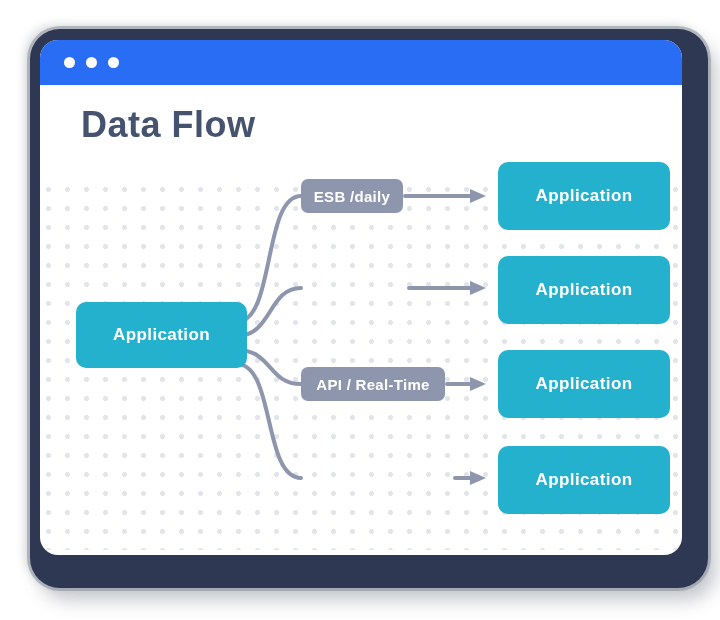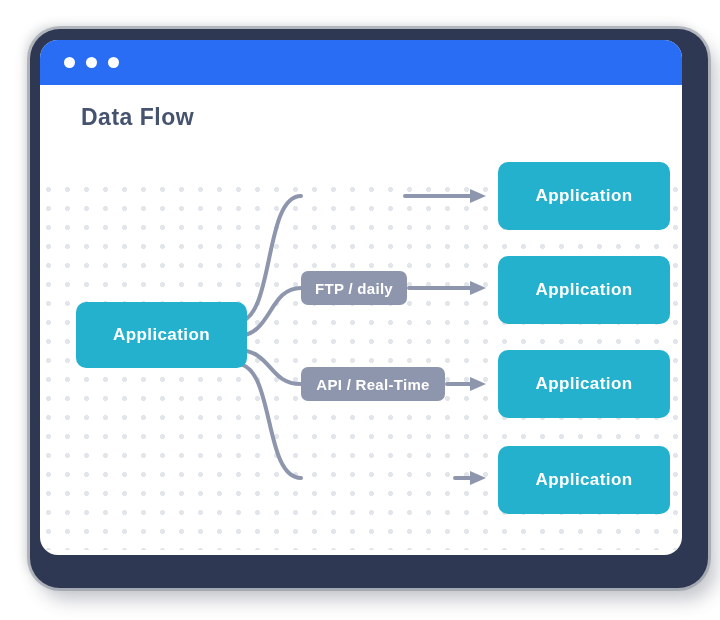--- a/index.html
+++ b/index.html
@@ -57,21 +57,21 @@
     left:2px; right:2px;
     top:146px; bottom:5px;
     background-image:radial-gradient(circle, #e2e5ea 2.5px, transparent 2.8px);
     background-size:19px 19px;
     background-position:-3px -6px;
   }
 
   .page-title{
     position:absolute;
     left:81px; top:104px;
-    font-size:23px;
+    font-size:36px;
     font-weight:700;
     letter-spacing:.5px;
     color:#46536f;
     z-index:3;
   }
 
   
   svg.connectors{
     position:absolute;
     left:0; top:0;
@@ -142,21 +142,21 @@
     <g fill="#8e96ad" stroke="none">
       <polygon points="470,189 486,196 470,203"></polygon>
       <polygon points="470,281 486,288 470,295"></polygon>
       <polygon points="470,377 486,384 470,391"></polygon>
       <polygon points="470,471 486,478 470,485"></polygon>
     </g>
   </svg>
 
   <div class="node source">Application</div>
 
-  <div class="edge-label l2">FTP / daily</div>
+  <div class="edge-label l1">ESB /daily</div>
   <div class="edge-label l3">API / Real-Time</div>
 
   <div class="node t1">Application</div>
   <div class="node t2">Application</div>
   <div class="node t3">Application</div>
   <div class="node t4">Application</div>
 
 </div>
 
 </body></html>

